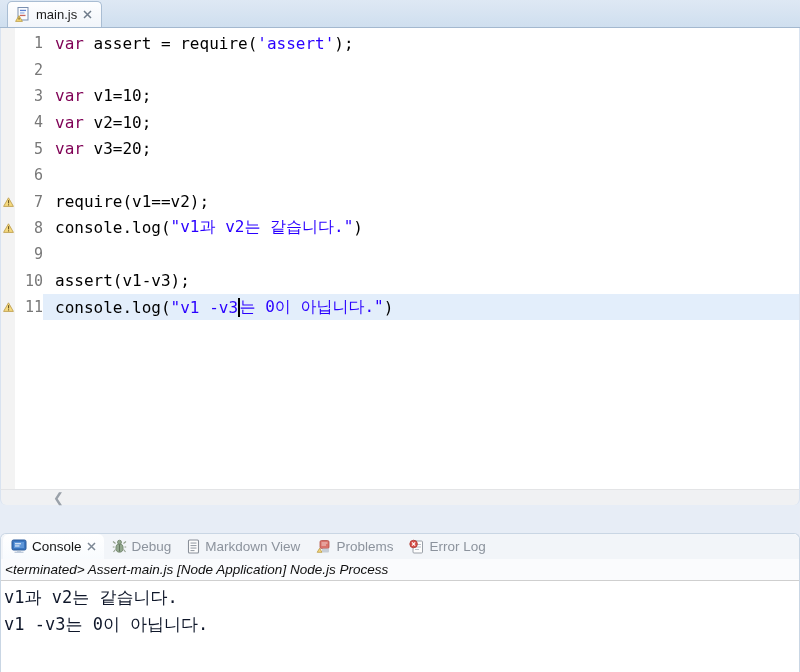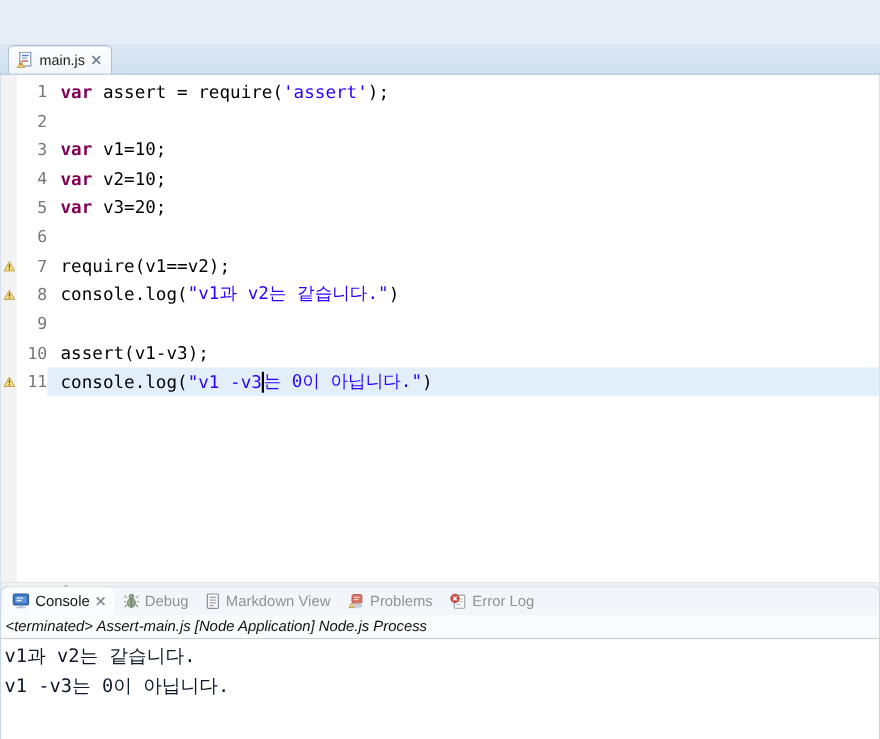--- a/index.html
+++ b/index.html
@@ -7,21 +7,20 @@
   body {
     background:#E7EDF6;
     font-family:"Liberation Sans", sans-serif;
     position:relative;
   }
 
   
   .editor-panel {
     position:absolute; top:0; left:0; width:800px; height:505px;
     border-radius:0 0 6px 6px;
-    margin-top:40px;
   }
   .editor-tabbar {
     height:28px;
     background:linear-gradient(#DEE8F4,#CFDFEF);
     border-bottom:1px solid #A3B8CF;
     display:flex; align-items:flex-end; padding-left:7px;
   }
   .editor-tab {
     height:26px;
     background:linear-gradient(#FEFEFF,#F1F5FA);
@@ -38,21 +37,21 @@
     padding-top:2px;
     font-family:"DejaVu Sans Mono","Liberation Mono",monospace;
     font-size:16px;
     overflow:hidden;
   }
   .code-row { display:flex; height:26.4px; align-items:center; }
   .ann { width:14px; flex:0 0 14px; display:flex; align-items:center; justify-content:center; }
   .lnum { width:28px; flex:0 0 28px; text-align:right; color:#787878; font-size:15px; }
   .ltext { flex:1; padding-left:12px; white-space:pre; color:#000; height:100%; display:flex; align-items:center; }
   .code-row.current .ltext { background:#E3EEFB; }
-  .tok-kw { color:#7F0055; font-weight:bold; }
+  .tok-kw { color:#7F0055; font-weight:normal; }
   .tok-str { color:#2A00FF; }
   .tok-pl { color:#000000; }
   .cursor { display:inline-block; width:1.5px; height:19px; background:#000; }
   .hscroll {
     height:16px; background:#F0F1F3; border-top:1px solid #E3E4E6;
     border-left:1px solid #D9E3F0; border-right:1px solid #D9E3F0;
     border-radius:0 0 6px 6px;
     display:flex; align-items:center;
   }
   .hscroll-arrow { margin-left:52px; color:#9AA1A9; font-size:13px; line-height:1; }

